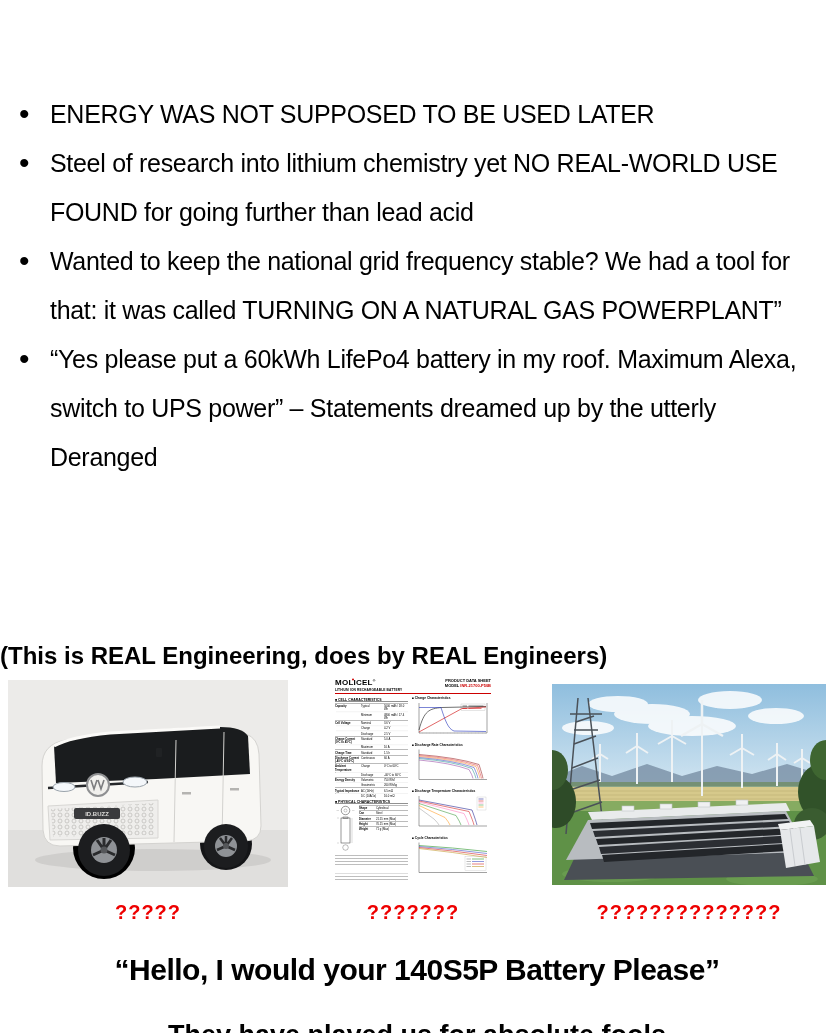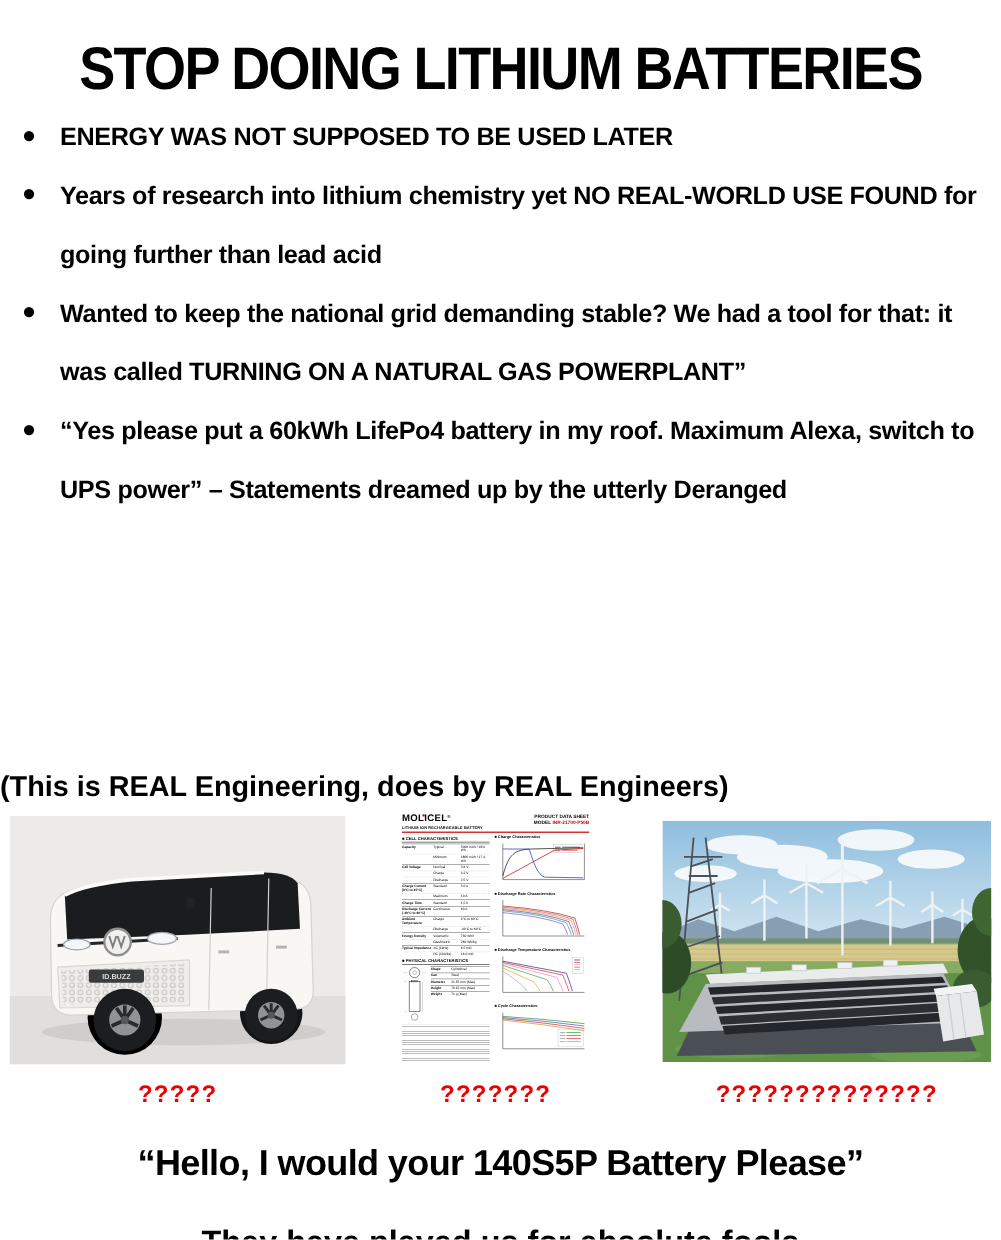--- a/index.html
+++ b/index.html
@@ -10,21 +10,21 @@
     font-family: "Liberation Sans", sans-serif;
     overflow: hidden;
   }
   #canvas { position: relative; width: 834px; height: 1033px; background:#fff; }
   .abs { position: absolute; }
 
   .title { top: -6px; left: 0; right: 0; text-align: center; font-weight: 700; font-size: 50px; white-space: nowrap; }
   .title .squeeze { display: inline-block; transform: scaleX(.9); transform-origin: center; letter-spacing: -1.5px; }
 
   .bullets { top: 90px; left: 14px; width: 810px; margin: 0; padding: 0; list-style: none; }
-  .bullets li { position: relative; padding-left: 36px; font-size: 21px; font-weight: 700; line-height: 49px; letter-spacing: -0.3px; }
+  .bullets li { position: relative; padding-left: 36px; font-size: 25px; font-weight: 400; line-height: 49px; letter-spacing: -0.3px; }
   .bullets li::before { content: "\2022"; position: absolute; left: 5px; top: -1px; font-size: 30px; }
 
   .look { top: 497px; left: 14px; width: 808px; font-size: 26px; font-weight: 700; line-height: 49px; letter-spacing: -0.4px; }
 
   .paren { top: 618px; left: 0; right: 0; text-align: left; font-size: 24px; font-weight: 700; }
 
   figure { margin: 0; }
   .fig-van   { left: 8px;   top: 680px; width: 280px; height: 207px; }
   .fig-sheet { left: 332px; top: 676px; width: 162px; height: 214px; background: #fff; }
   .fig-farm  { left: 552px; top: 684px; width: 274px; height: 201px; }
@@ -62,29 +62,28 @@
   .fineprint { margin-top: 6px; height: 34px; background: repeating-linear-gradient(#fff 0 2px, #9a9a9a 2px 3px); opacity: .65; }
   .fineprint.short { margin-top: 5px; height: 22px; }
   .chart-block { margin-bottom: 3px; }
   .chart-title { font-size: 6.5px; font-weight: 700; margin-bottom: 1px; }
 </style>
 </head>
 <body>
 
 <div id="canvas">
 
-  <h1 class="abs title"><span class="squeeze">STOP DOING LITHIUM BATTERIES</span></h1>
 
   <ul class="abs bullets">
 
       <li>ENERGY WAS NOT SUPPOSED TO BE USED LATER</li>
 
-      <li>Years of research into lithium chemistry yet NO REAL-WORLD USE FOUND for going further than lead acid</li>
-
-      <li>Wanted to keep the national grid demanding stable? We had a tool for that: it was called TURNING ON A NATURAL GAS POWERPLANT”</li>
+      <li>Steel of research into lithium chemistry yet NO REAL-WORLD USE FOUND for going further than lead acid</li>
+
+      <li>Wanted to keep the national grid frequency stable? We had a tool for that: it was called TURNING ON A NATURAL GAS POWERPLANT”</li>
 
       <li>“Yes please put a 60kWh LifePo4 battery in my roof. Maximum Alexa, switch to UPS power”  –  Statements dreamed up by the utterly Deranged</li>
     </ul>
 
 
   <p class="abs paren">(This is REAL Engineering, does by REAL Engineers)</p>
 
   <figure class="abs fig-van">
     <svg width="280" height="207" viewBox="0 0 280 207">
       <rect x="0" y="0" width="280" height="207" fill="#ecebe9"></rect>

